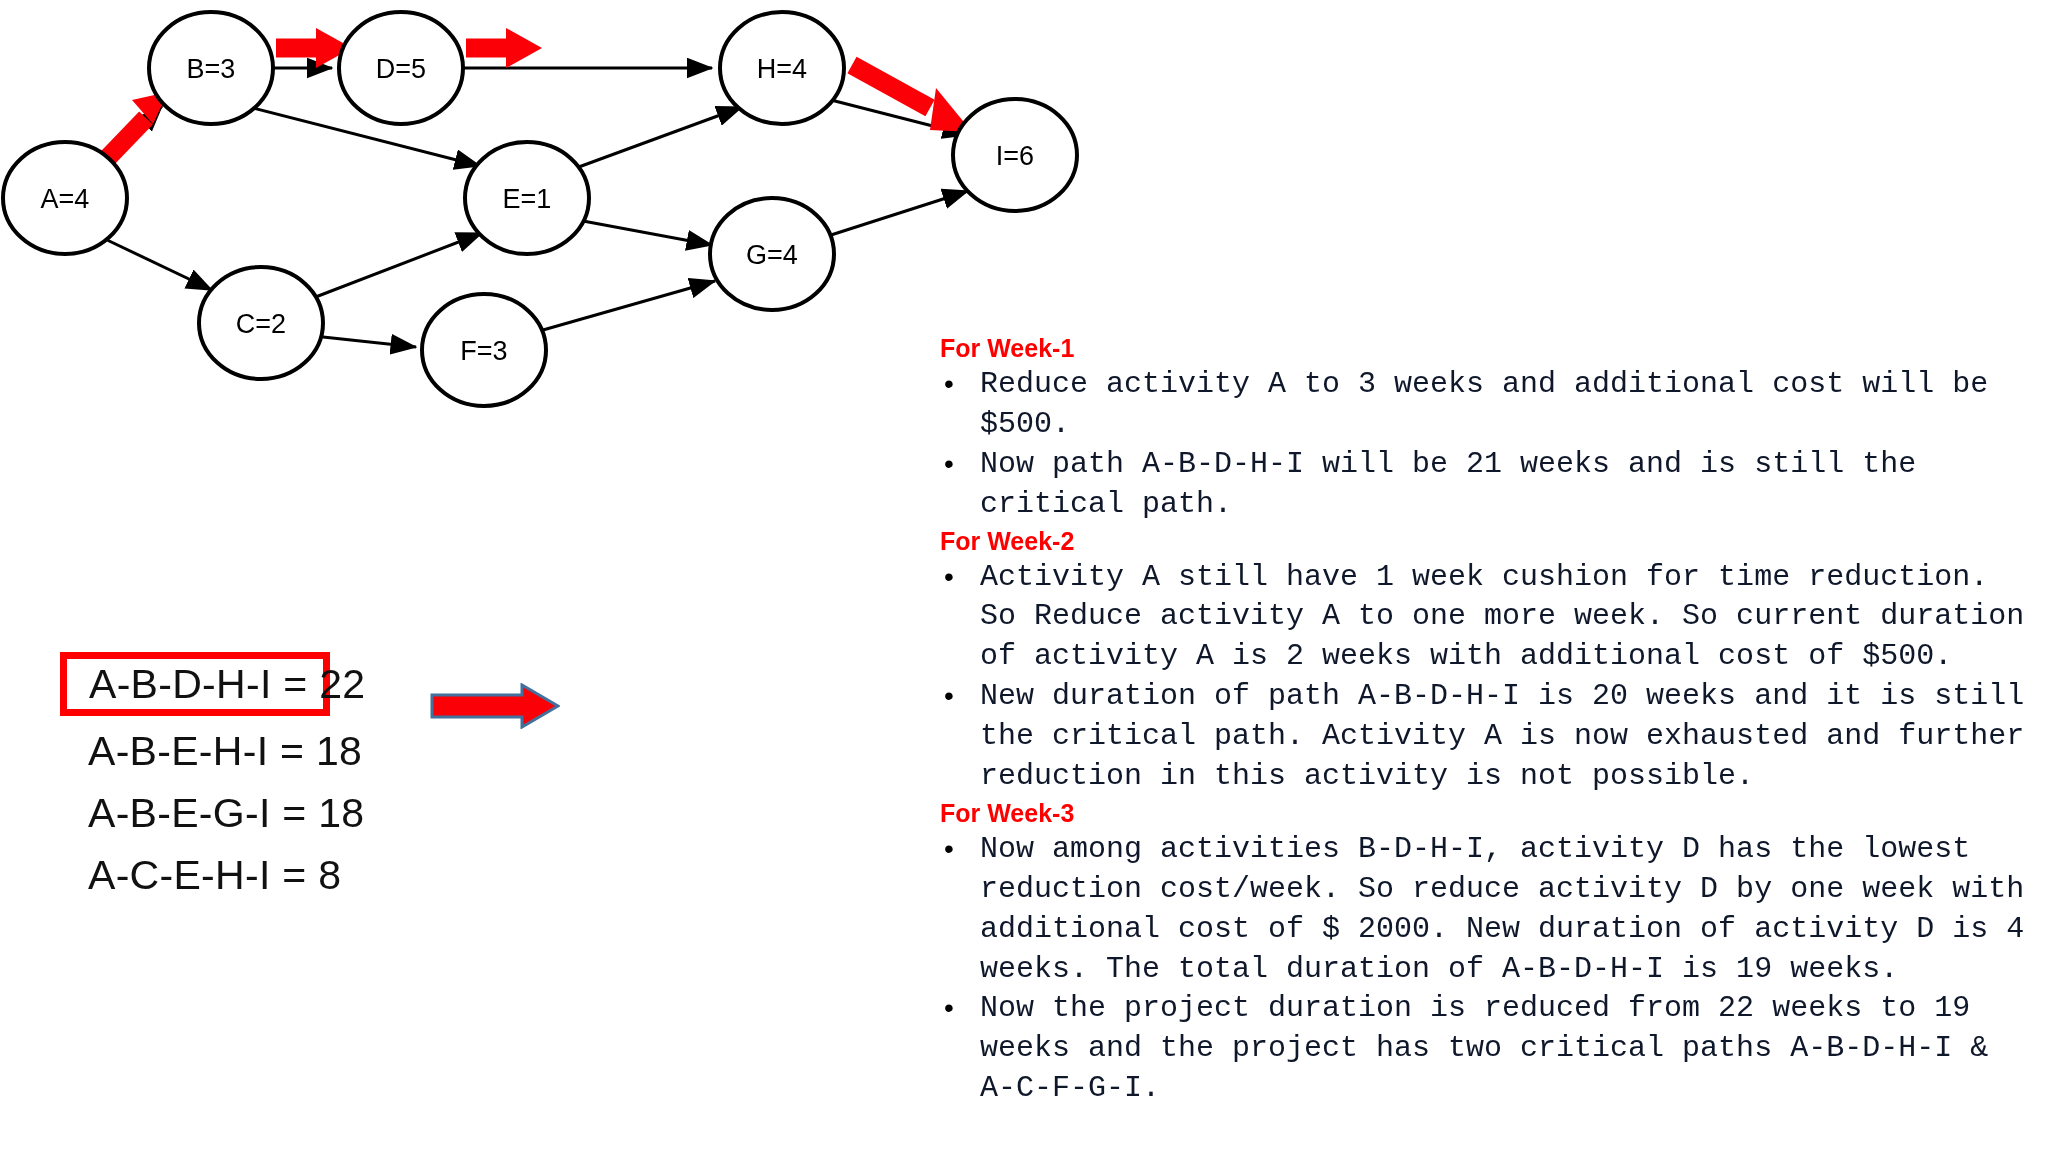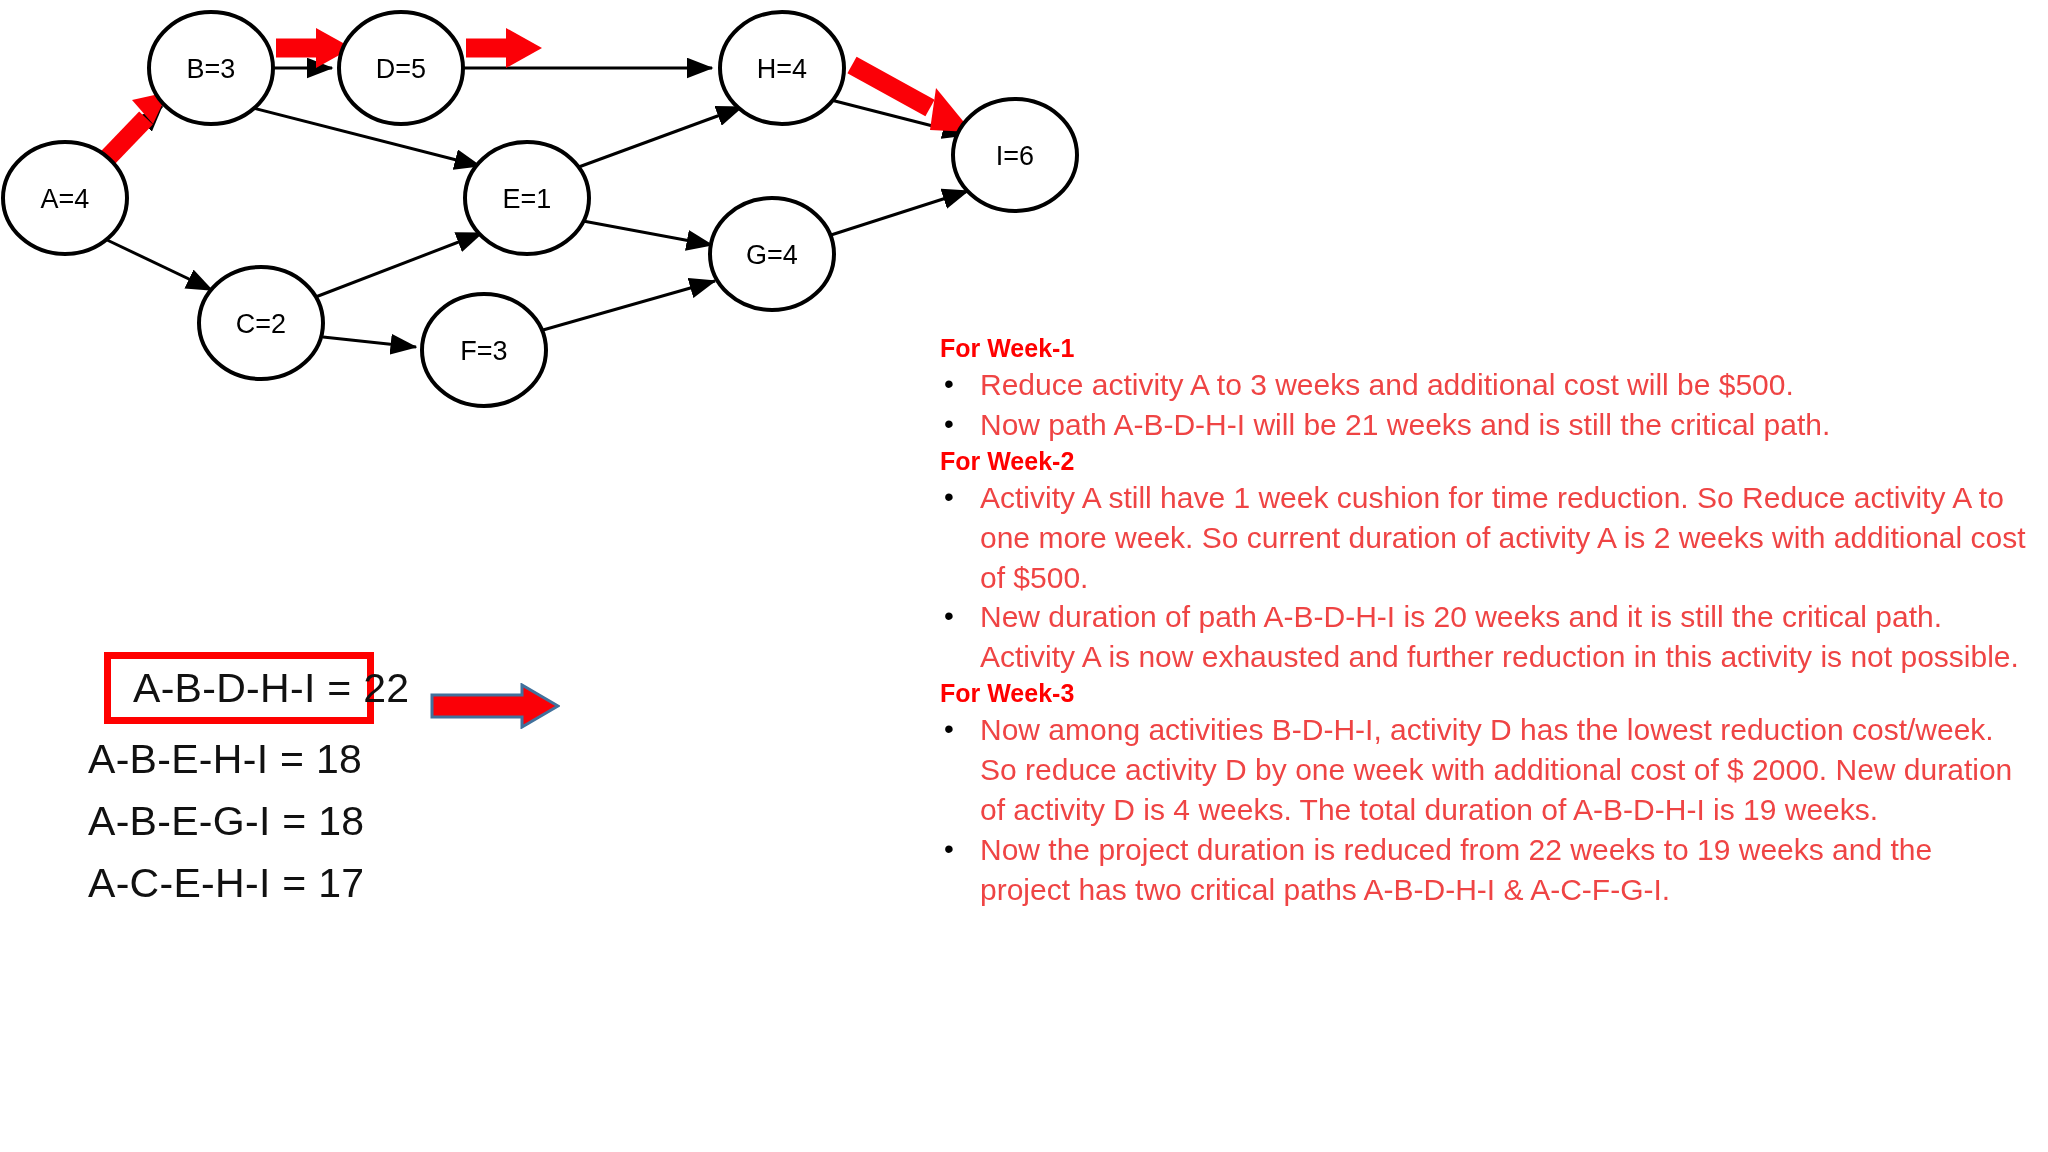--- a/index.html
+++ b/index.html
@@ -54,25 +54,24 @@
   .path-row .path-text {
     font-family: "Liberation Sans", sans-serif;
     font-size: 41px;
     color: #111111;
     letter-spacing: 0.3px;
     white-space: nowrap;
   }
   .path-row.highlight {
     border: 7px solid #ff0000;
     width: 270px;
-    height: 72px;
+    height: 64px;
     padding-left: 22px;
     box-sizing: border-box;
     margin-bottom: 4px;
-    margin-left: 44px;
   }
 
   
   #highlight-arrow {
     position: absolute;
     left: 430px;
     top: 683px;
     width: 130px;
     height: 46px;
   }
@@ -101,24 +100,24 @@
     flex: 0 0 40px;
     font-size: 28px;
     line-height: 1.33;
     color: #000000;
     text-align: left;
     padding-left: 4px;
     box-sizing: border-box;
   }
   .bullet-text {
     flex: 1 1 auto;
-    font-family: Liberation Sans, sans-serif;
+    font-family: Liberation Mono, monospace;
     font-size: 30px;
     line-height: 1.33;
-    color: #ef4444;
+    color: #0f172a;
   }
 </style>
 </head>
 <body>
 
 <div id="network-diagram">
   <svg id="network-svg" width="1120" height="640" viewBox="0 0 1120 640">
     <defs>
       <marker id="arrowhead" markerWidth="9" markerHeight="7" refX="8.5" refY="3.5" orient="auto" markerUnits="strokeWidth">
         <polygon points="0 0, 9 3.5, 0 7" fill="#000000"></polygon>
@@ -208,21 +207,21 @@
   <div class="path-row highlight">
     <span class="path-text">A-B-D-H-I = 22</span>
   </div>
   <div class="path-row">
     <span class="path-text">A-B-E-H-I = 18</span>
   </div>
   <div class="path-row">
     <span class="path-text">A-B-E-G-I = 18</span>
   </div>
   <div class="path-row">
-    <span class="path-text">A-C-E-H-I = 17</span>
+    <span class="path-text">A-C-E-H-I = 8</span>
   </div>
 </div>
 
 <svg id="highlight-arrow" viewBox="0 0 130 46">
   <polygon points="2,12 92,12 92,2 128,23 92,44 92,34 2,34" fill="#fb0007" stroke="#41719c" stroke-width="3"></polygon>
 </svg>
 
 <div id="notes-panel">
 
   <div class="notes-heading">For Week-1</div>

